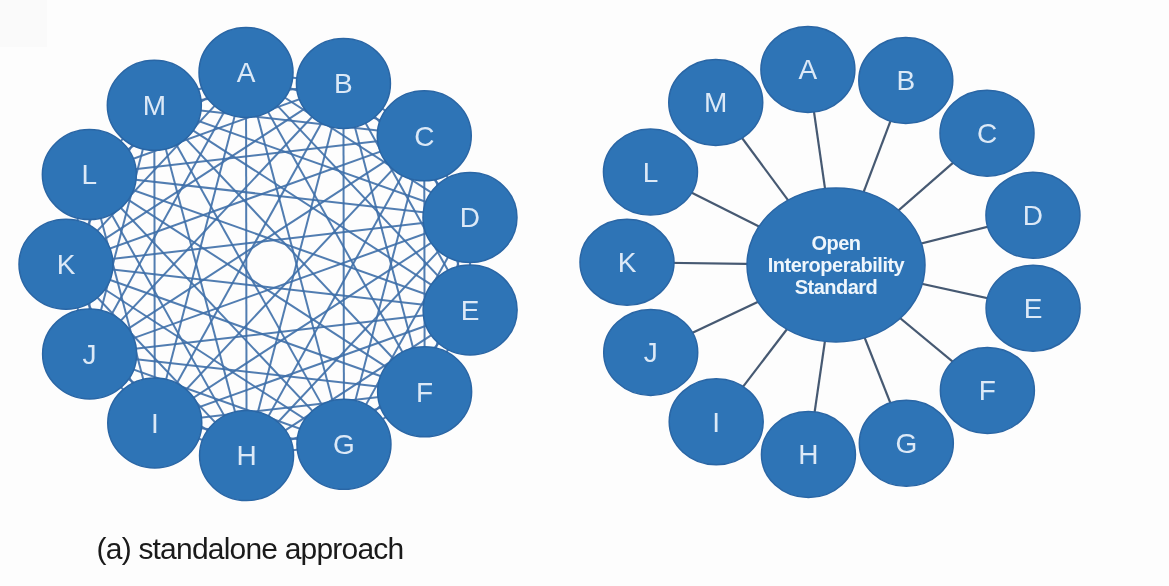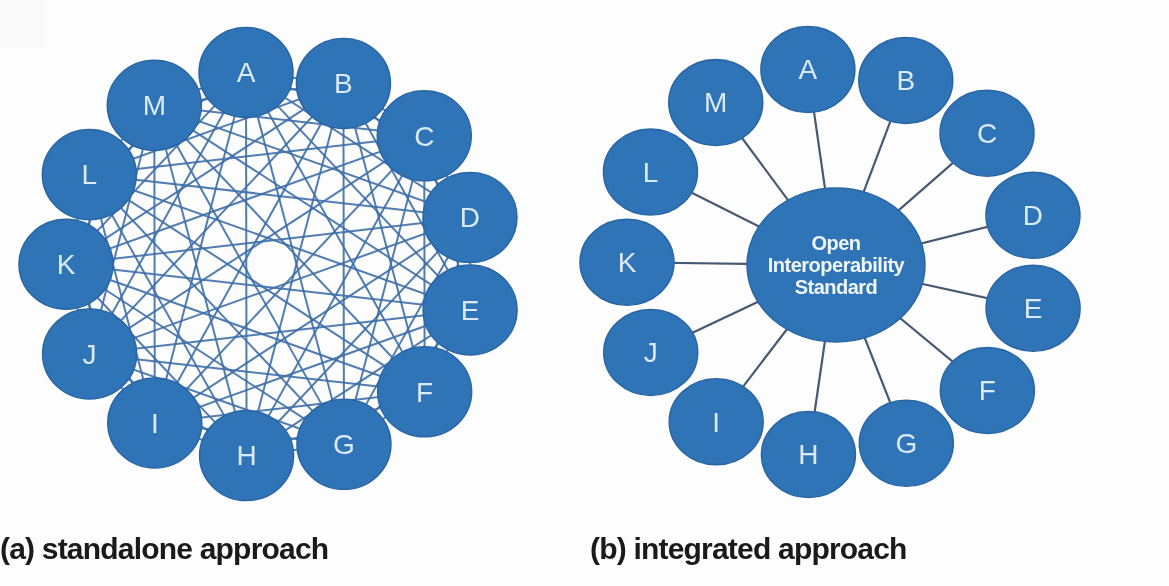--- a/index.html
+++ b/index.html
@@ -22,22 +22,23 @@
     background: #fafafa;
   }
   svg.diagram {
     position: absolute;
     left: 0; top: 0;
   }
   .caption {
     position: absolute;
     top: 528px;
     height: 42px;
+    text-align: center;
     font-size: 30px;
-    font-weight: 700;
+    font-weight: 400;
     letter-spacing: -0.8px;
     color: #1a1a1a;
     line-height: 42px;
     white-space: nowrap;
   }
   .caption-a { left: 0; width: 500px; }
   .caption-b { left: 590px; width: 480px; }
   svg text {
     font-family: "Liberation Sans", sans-serif;
     user-select: none;
@@ -251,14 +252,13 @@
           <ellipse cx="650.4676957898149" cy="172.07440887296553" rx="47" ry="43" fill="#2E74B6" stroke="#2A66A5" stroke-width="1.5"></ellipse>
           <text x="650.4676957898149" y="172.07440887296553" dy="0.35em" text-anchor="middle" font-size="28" fill="#DCE9F7">L</text>
         </g>
         <g>
           <ellipse cx="715.7511570670777" cy="102.48923020368926" rx="47" ry="43" fill="#2E74B6" stroke="#2A66A5" stroke-width="1.5"></ellipse>
           <text x="715.7511570670777" y="102.48923020368926" dy="0.35em" text-anchor="middle" font-size="28" fill="#DCE9F7">M</text>
         </g>
       </g>
     </svg>
   <div class="caption caption-a">(a) standalone approach</div>
-  <div class="caption caption-b">(b) integrated approach</div>
 </div>
 
 </body></html>

